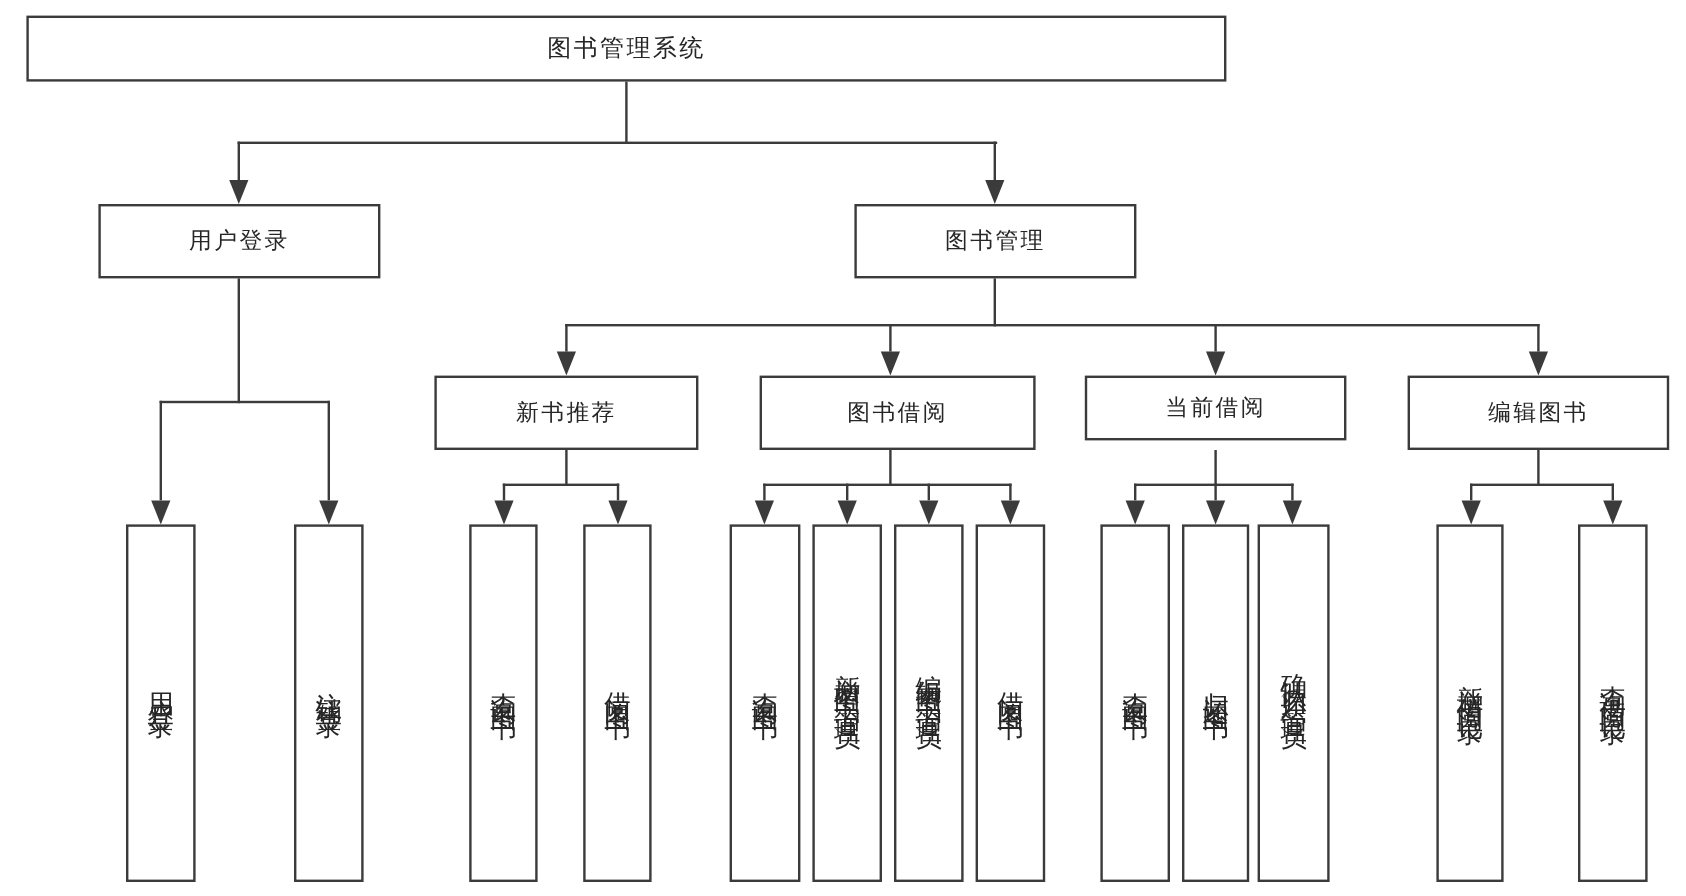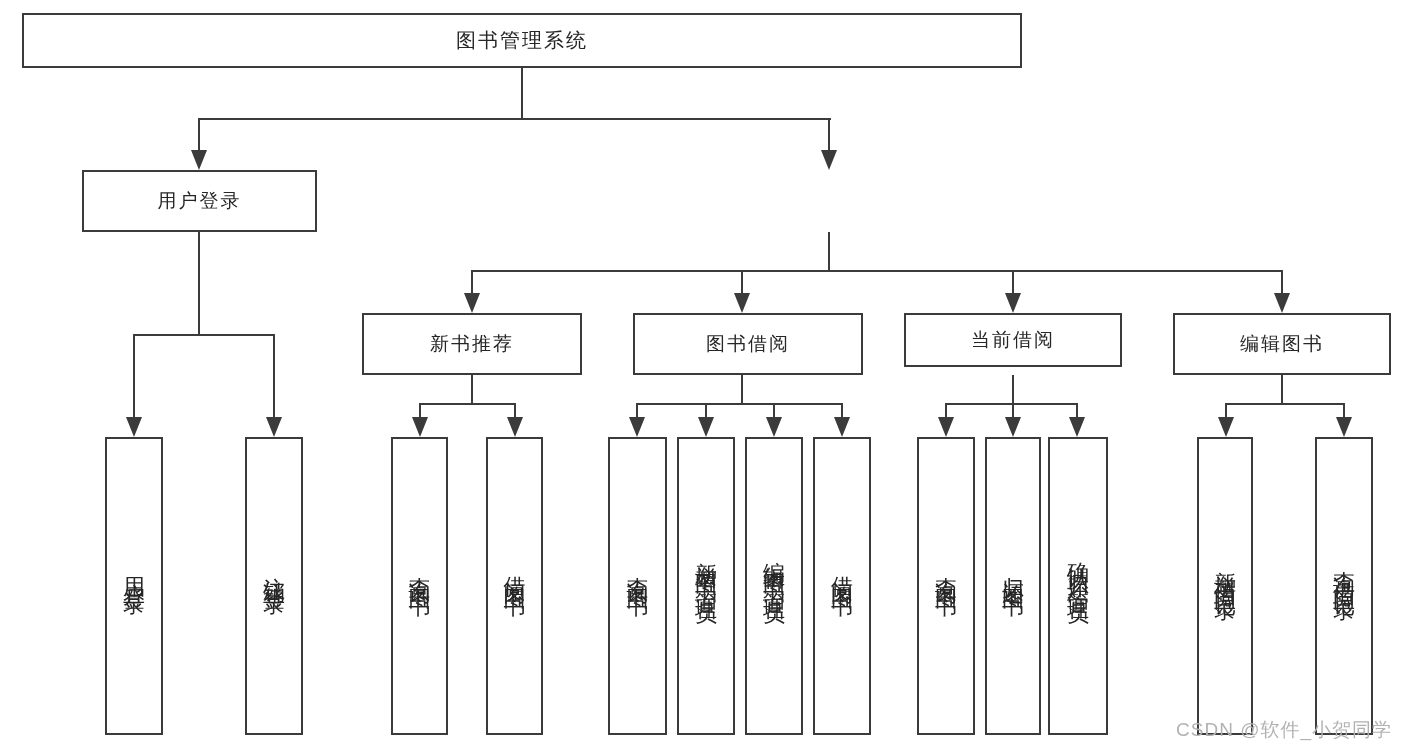--- a/index.html
+++ b/index.html
@@ -54,20 +54,21 @@
   <div class="box hbox rootbox" style="left:22px;top:13px;width:1000px;height:55px">图书管理系统</div>
 
   <div class="vl" style="left:521px;top:68px;height:52px"></div>
   <div class="hl" style="left:198px;top:118px;width:633px"></div>
   <div class="vl" style="left:198px;top:118px;height:32px"></div>
   <div class="ar" style="left:191px;top:150px"></div>
   <div class="vl" style="left:828px;top:118px;height:32px"></div>
   <div class="ar" style="left:821px;top:150px"></div>
 
   <div class="box hbox" style="left:82px;top:170px;width:235px;height:62px">用户登录</div>
+  <div class="box hbox" style="left:712px;top:170px;width:235px;height:62px">图书管理</div>
 
   <div class="vl" style="left:198px;top:232px;height:104px"></div>
   <div class="hl" style="left:133px;top:334px;width:142px"></div>
   <div class="vl" style="left:133px;top:334px;height:83px"></div>
   <div class="ar" style="left:126px;top:417px"></div>
   <div class="vl" style="left:273px;top:334px;height:83px"></div>
   <div class="ar" style="left:266px;top:417px"></div>
 
   <div class="vl" style="left:828px;top:232px;height:40px"></div>
   <div class="hl" style="left:471px;top:270px;width:812px"></div>
@@ -130,15 +131,14 @@
   <div class="box vbox" style="left:745px;top:437px;width:58px;height:298px">编辑图书（管理员）</div>
   <div class="box vbox" style="left:813px;top:437px;width:58px;height:298px">借阅图书</div>
 
   <div class="box vbox" style="left:917px;top:437px;width:58px;height:298px">查询图书</div>
   <div class="box vbox" style="left:985px;top:437px;width:56px;height:298px">归还图书</div>
   <div class="box vbox" style="left:1048px;top:437px;width:60px;height:298px">确认归还（管理员）</div>
 
   <div class="box vbox" style="left:1197px;top:437px;width:56px;height:298px">新增借阅记录</div>
   <div class="box vbox" style="left:1315px;top:437px;width:58px;height:298px">查询借阅记录</div>
 
-  <div class="watermark">CSDN @软件_小贺同学</div>
 
 </div>
 
 </body></html>

